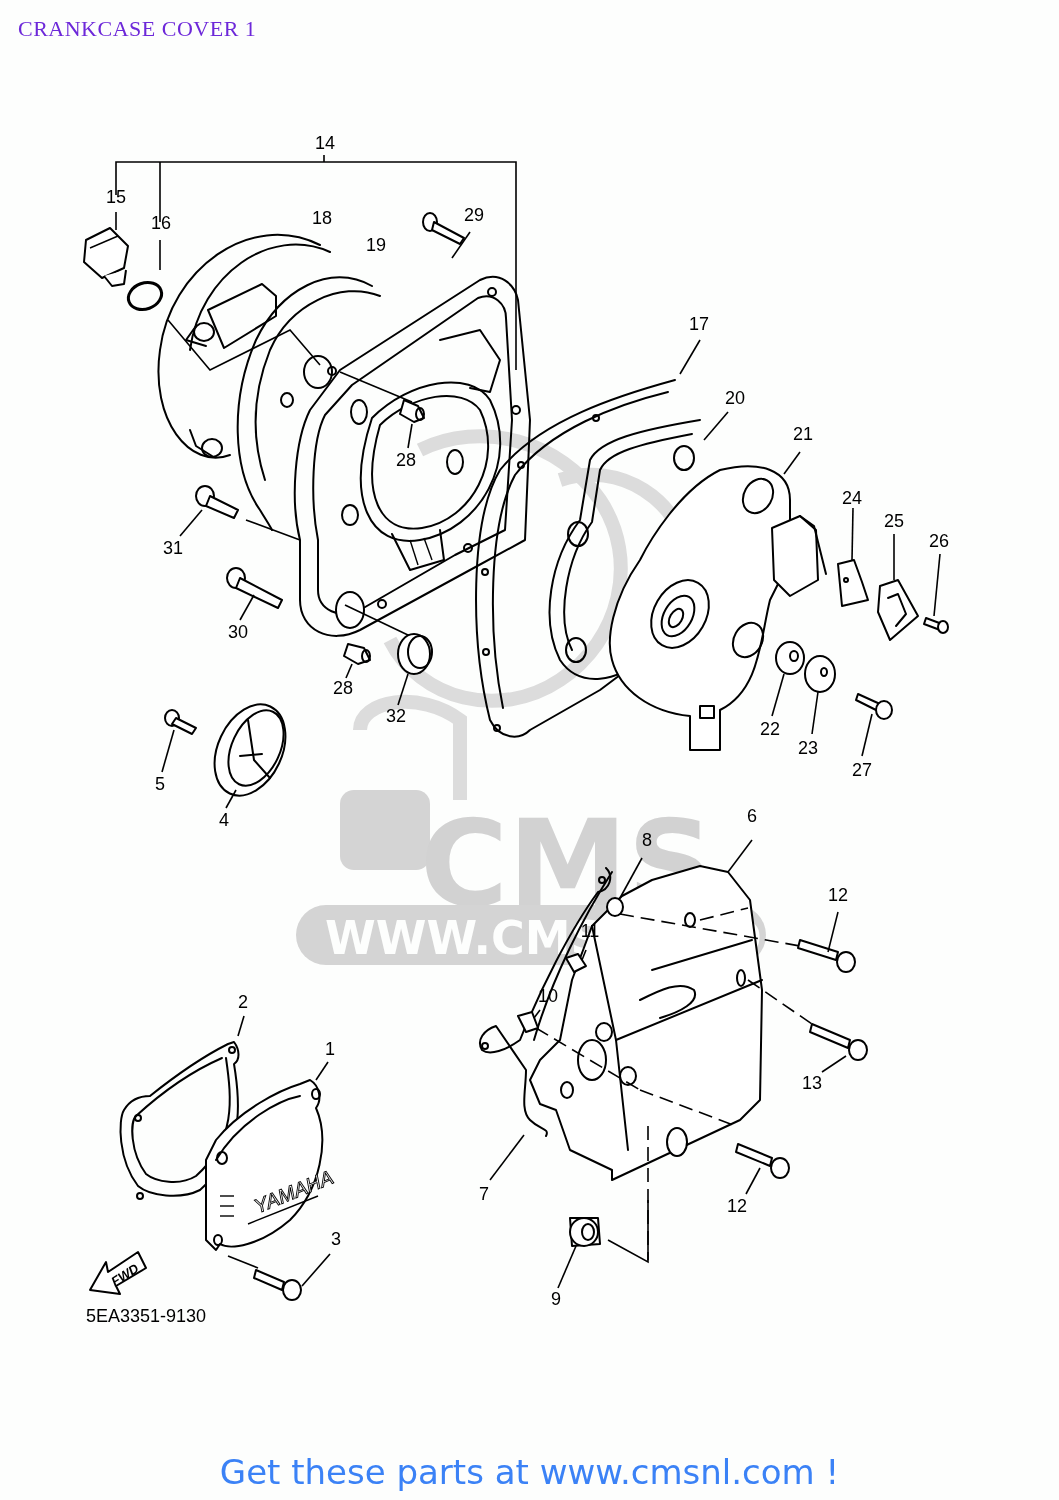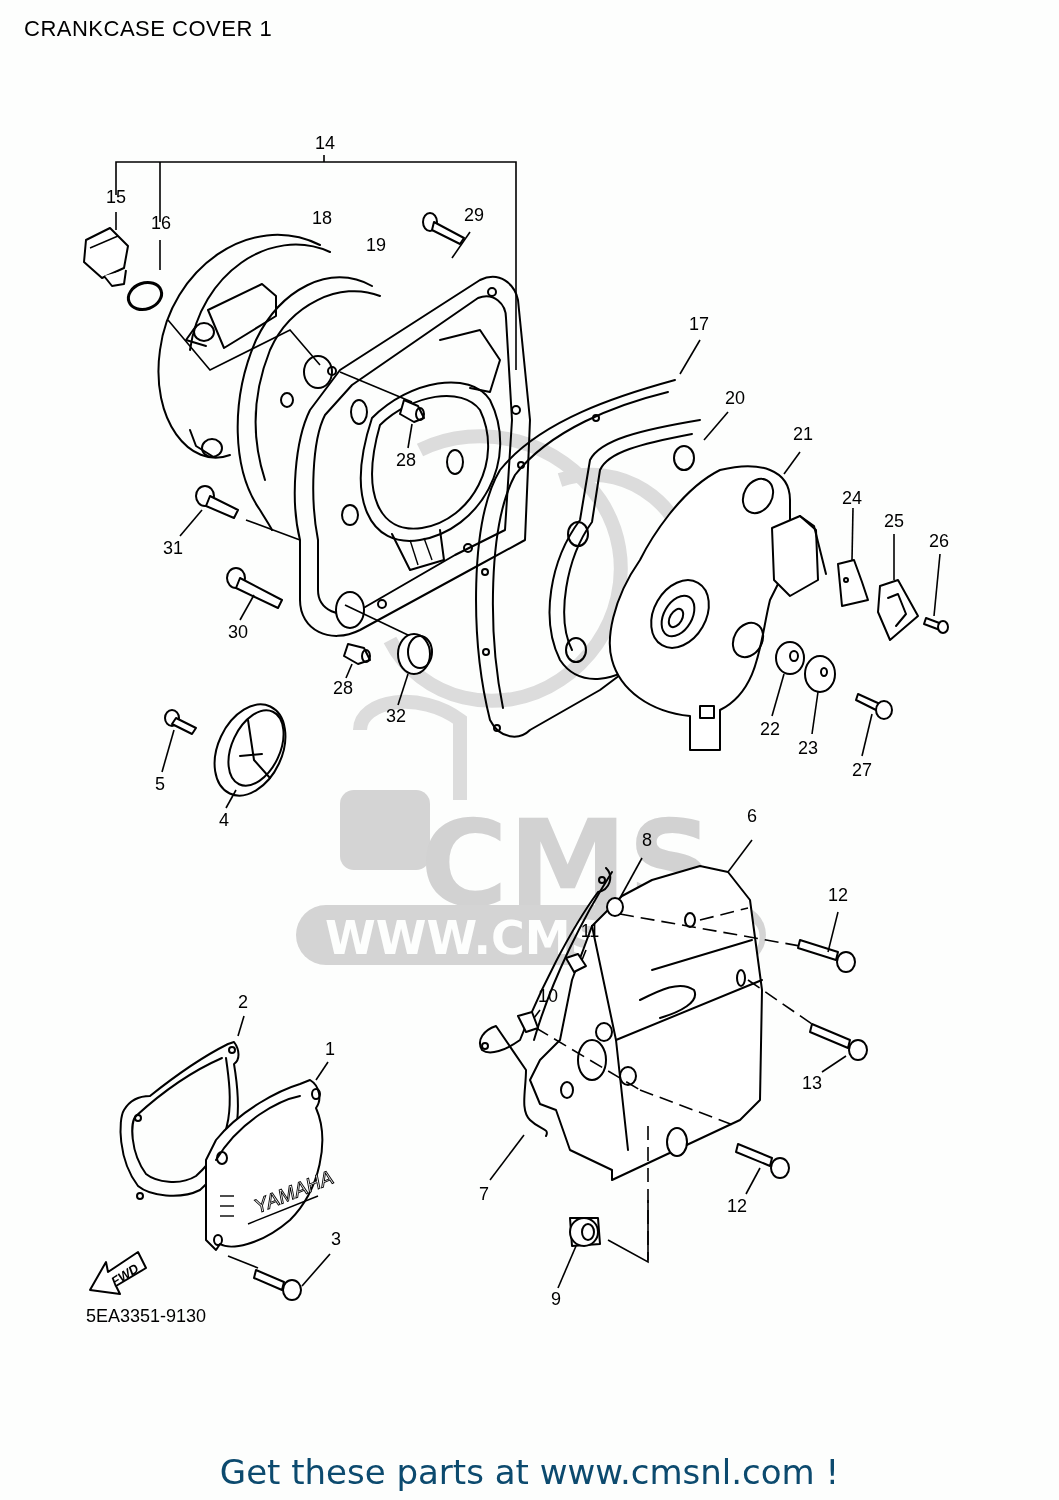--- a/index.html
+++ b/index.html
@@ -1,21 +1,21 @@
 <!DOCTYPE html>
 <html><head>
 <meta charset="utf-8">
 <style>
   html, body { margin: 0; padding: 0; background: #fdfefd; }
   body { width: 1059px; height: 1500px; position: relative; overflow: hidden; font-family: "DejaVu Sans", sans-serif; }
-  .page-title { position: absolute; left: 24px; top: 16px; font-size: 22px; color: #000000; letter-spacing: 0.5px; font-family: Liberation Sans, sans-serif; }
+  .page-title { position: absolute; left: 18px; top: 16px; font-size: 22px; color: #6d28d9; letter-spacing: 0.5px; font-family: Liberation Serif, serif; }
   .diagram { position: absolute; left: 0; top: 0; width: 1059px; height: 1500px; }
   .callout { font-family: "Liberation Sans", sans-serif; font-size: 18px; fill: #000; }
   .code { font-family: "Liberation Sans", sans-serif; font-size: 18px; fill: #000; }
-  .cta { position: absolute; left: 0; width: 1059px; top: 1452px; text-align: center; color: #0c4a6e; font-size: 34px; font-family: "DejaVu Sans", sans-serif; }
+  .cta { position: absolute; left: 0; width: 1059px; top: 1452px; text-align: center; color: #3b82f6; font-size: 34px; font-family: "DejaVu Sans", sans-serif; }
   .p { fill: none; stroke: #000; stroke-width: 2; stroke-linejoin: round; stroke-linecap: round; }
   .pf { fill: #fff; stroke: #000; stroke-width: 2; stroke-linejoin: round; }
   .thin { fill: none; stroke: #000; stroke-width: 1.4; }
   .lead { fill: none; stroke: #000; stroke-width: 1.6; }
   .dash { fill: none; stroke: #000; stroke-width: 1.6; stroke-dasharray: 14 7; }
   .wm { fill: #d4d4d4; }
   .wm-stroke { fill: none; stroke: #dcdcdc; stroke-width: 14; }
   .wm-text { font-family: "DejaVu Sans", sans-serif; font-weight: bold; fill: #d2d2d2; }
 </style>
 </head>

